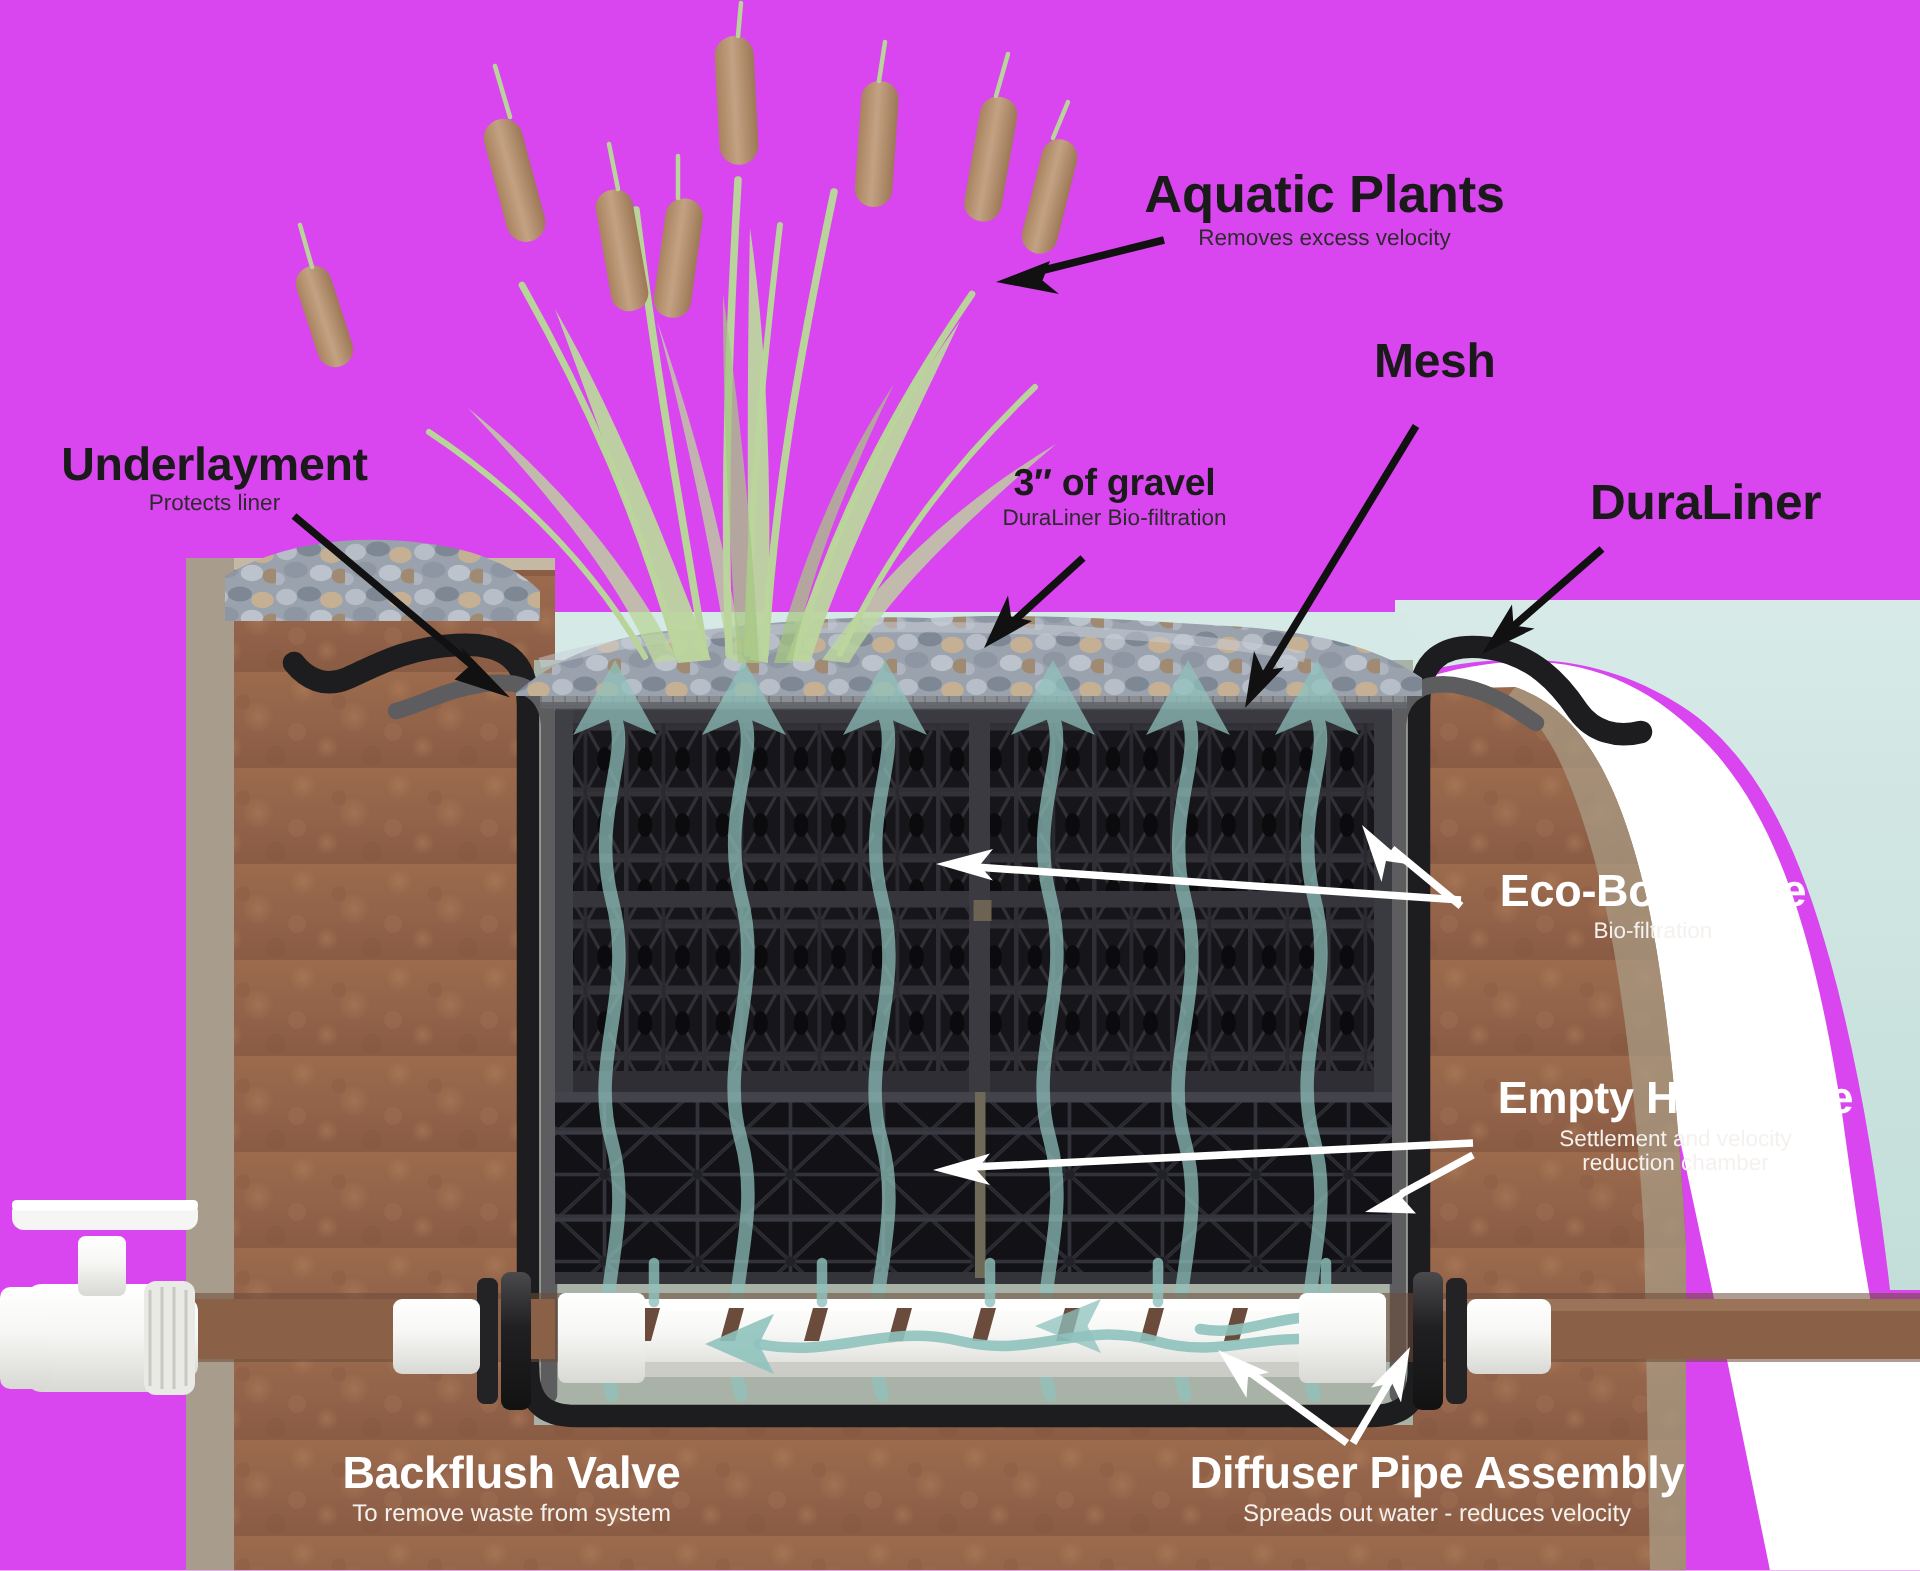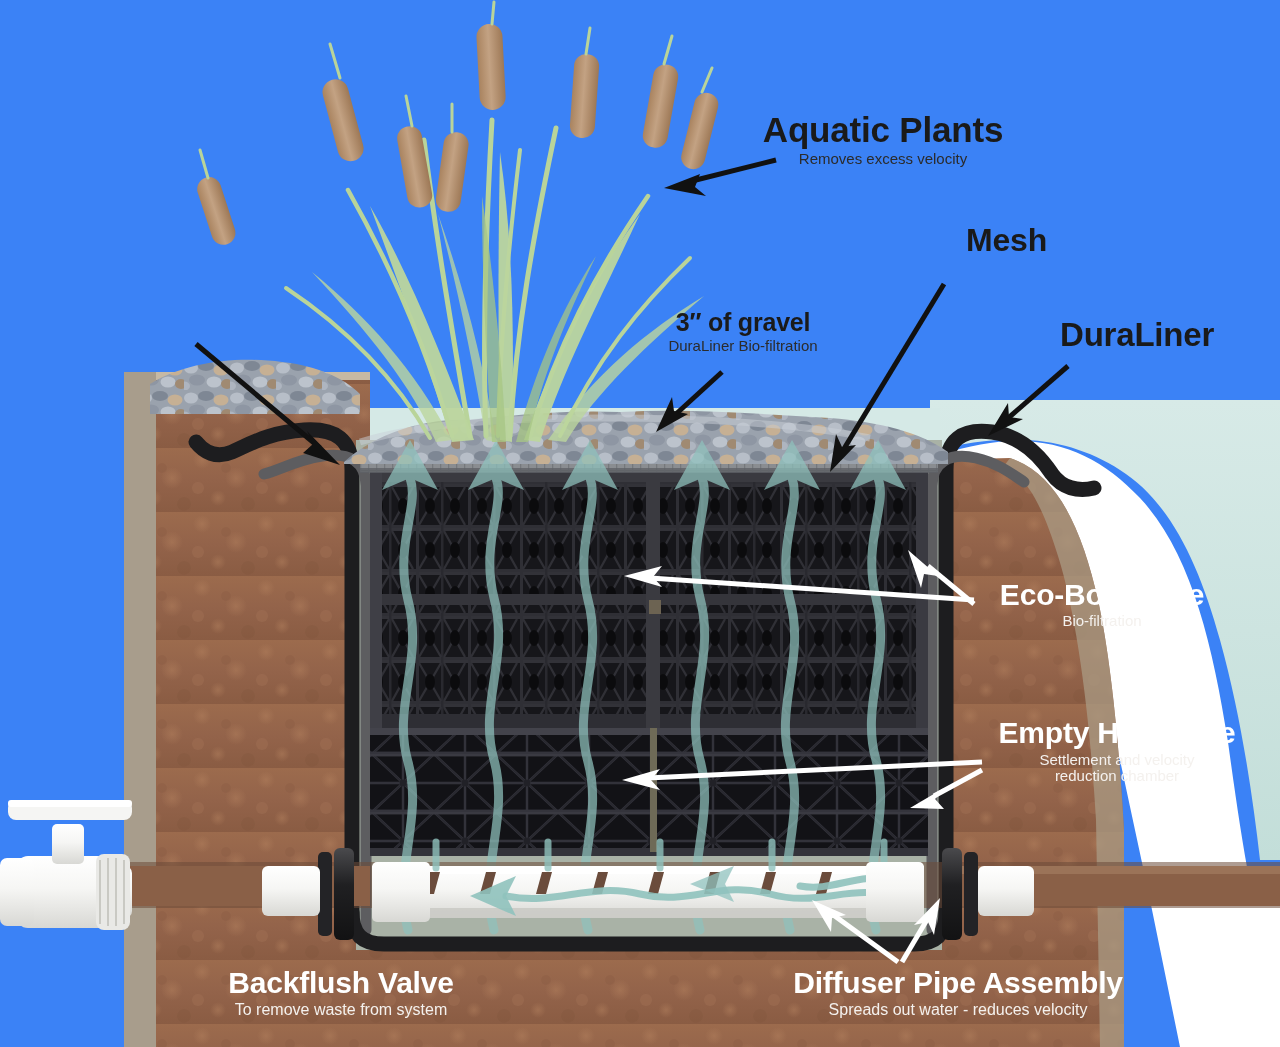--- a/index.html
+++ b/index.html
@@ -1,17 +1,17 @@
 <!DOCTYPE html>
 <html><head>
 <meta charset="utf-8">
 <style>
   html,body{margin:0;padding:0;background:#fff;}
   body{width:1280px;height:1047px;font-family:"Liberation Sans",sans-serif;overflow:hidden;}
-  #stage{position:relative;width:1280px;height:1047px;background:#3b82f6;}
+  #stage{position:relative;width:1280px;height:1047px;background:#d946ef;}
   .abs{position:absolute;}
 
   
   .label{position:absolute;white-space:nowrap;}
   .label .ttl{font-weight:bold;letter-spacing:-.2px;line-height:1.02;}
   .label .sub{line-height:1.12;}
   .dark .ttl{color:#1a1a1a;}
   .dark .sub{color:#2b2b2b;}
   .light .ttl{color:#ffffff;}
   .light .sub{color:#f4f1ee;}
@@ -388,28 +388,32 @@
         <path class="arrow-w" d="M940 898 l-6 37 l-6 -13 l-14 3 Z"></path>
       </g>
     </g>
   </svg>
 
   <div class="label dark c" style="left:744px;top:112px;width:278px">
     <div class="ttl" style="font-size:35px">Aquatic Plants</div>
     <div class="sub" style="font-size:15px;margin-top:3px">Removes excess velocity</div>
   </div>
 
-  <div class="label dark l" style="left:966px;top:224px">
+  <div class="label dark l" style="left:916px;top:224px">
     <div class="ttl" style="font-size:32px">Mesh</div>
   </div>
 
   <div class="label dark l" style="left:1060px;top:318px">
     <div class="ttl" style="font-size:33px">DuraLiner</div>
   </div>
 
+  <div class="label dark c" style="left:24px;top:294px;width:238px">
+    <div class="ttl" style="font-size:31px">Underlayment</div>
+    <div class="sub" style="font-size:15px;margin-top:2px">Protects liner</div>
+  </div>
 
   <div class="label dark c" style="left:620px;top:310px;width:246px">
     <div class="ttl" style="font-size:25px">3″ of gravel</div>
     <div class="sub" style="font-size:15px;margin-top:2px">DuraLiner Bio-filtration</div>
   </div>
 
   <div class="label light c" style="left:972px;top:580px;width:260px">
     <div class="ttl" style="font-size:30px">Eco-Bog Cube</div>
     <div class="sub" style="font-size:15px;margin-top:2px">Bio-filtration</div>
   </div>

